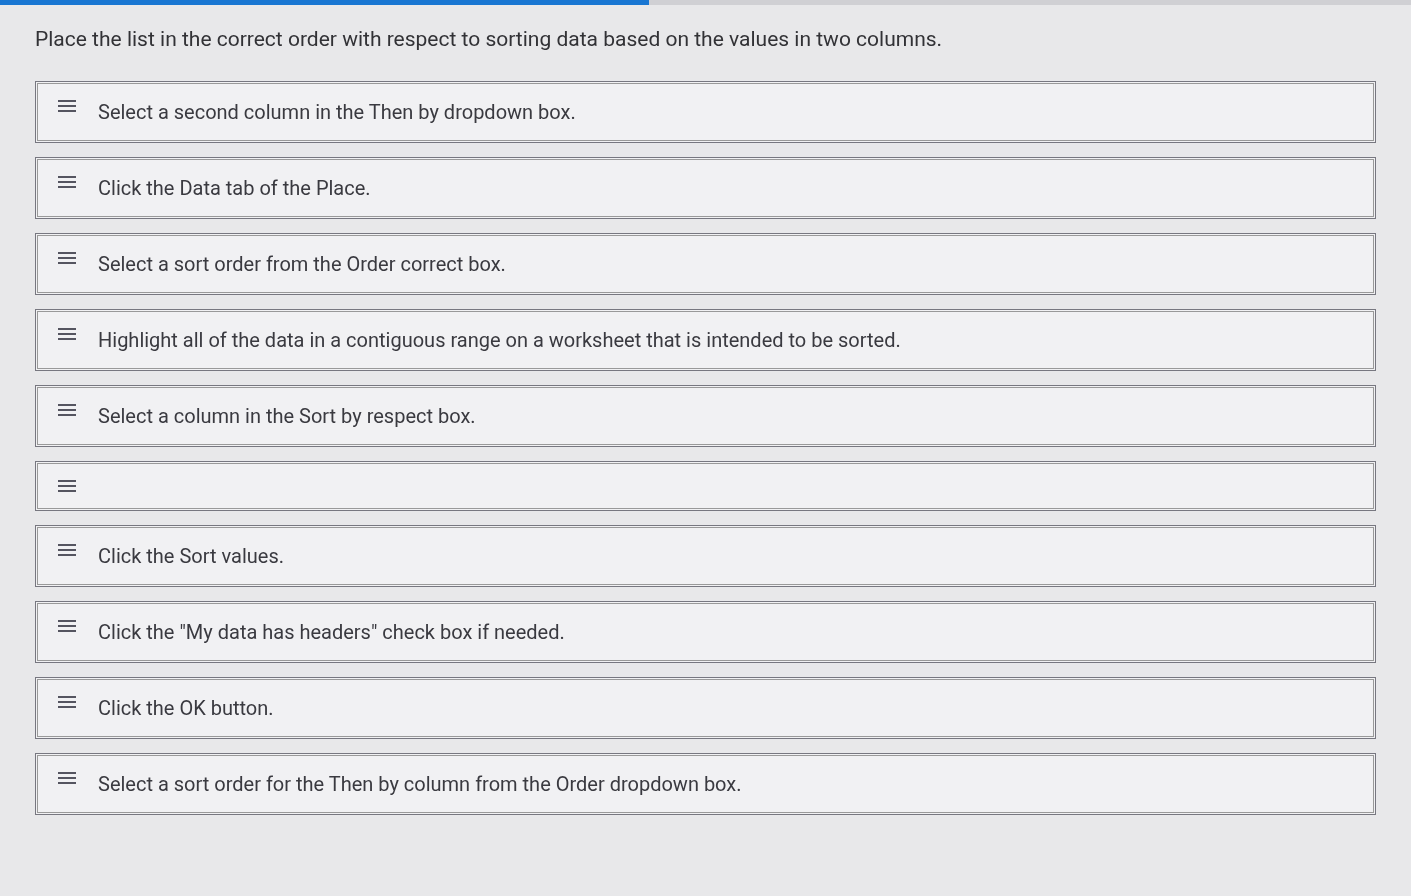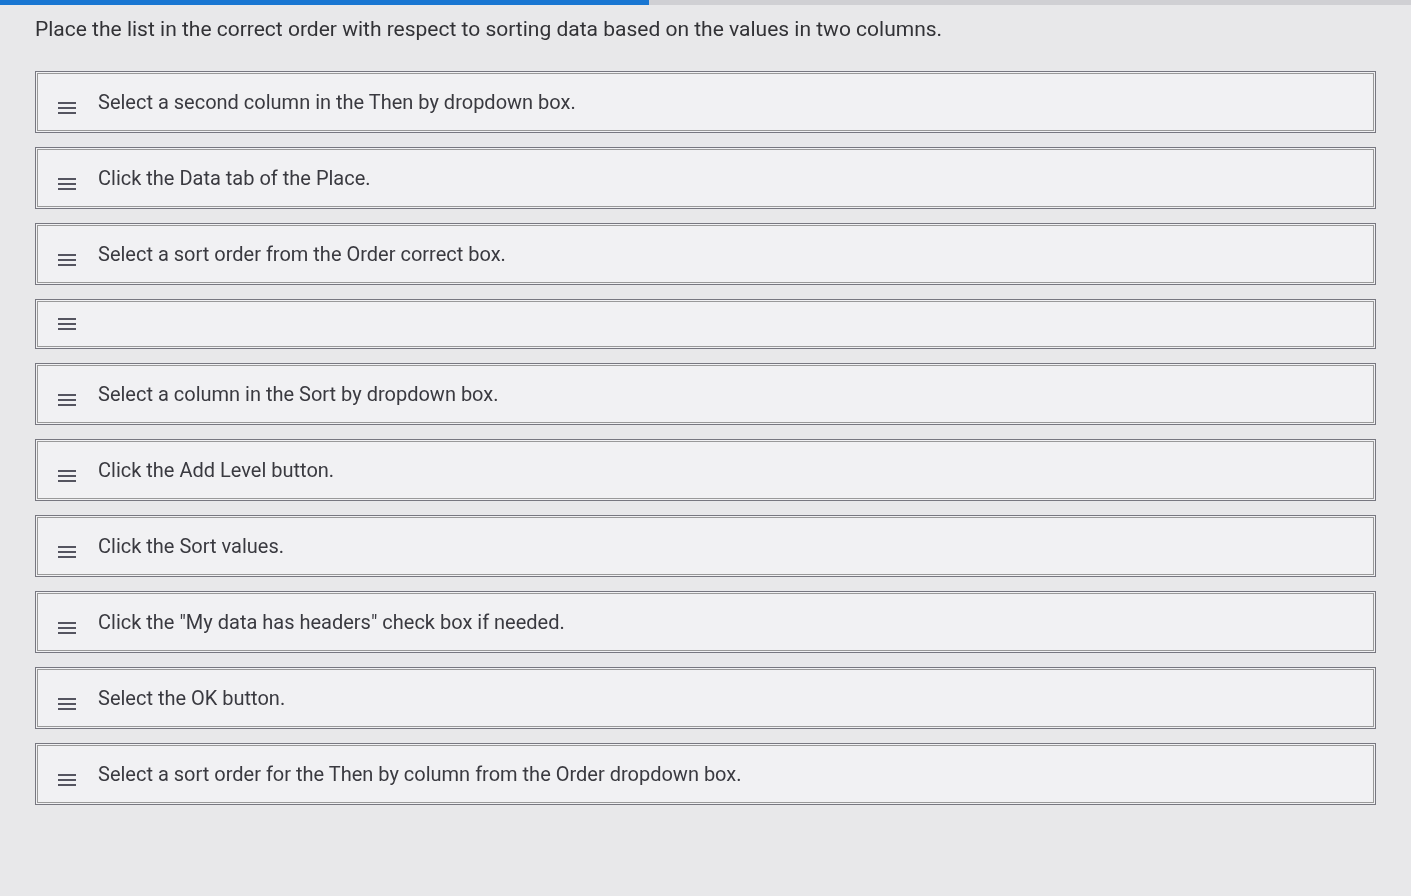--- a/index.html
+++ b/index.html
@@ -18,38 +18,38 @@
       height: 5px;
       background: #d0d0d4;
       position: relative;
     }
     .progress-fill {
       height: 100%;
       width: 46%;
       background: #1976d2;
     }
     .content {
-      padding: 12px 35px 0 35px;
+      padding: 22px 35px 0 35px;
     }
     .question-text {
       font-size: 21px;
       color: #323236;
       margin-bottom: 30px;
       font-weight: 400;
     }
     .sort-list {
       display: flex;
       flex-direction: column;
       gap: 14px;
     }
     .sort-item {
       background: #f1f1f3;
       border: 1px solid #777780;
       display: flex;
-      align-items: flex-end;
+      align-items: flex-start;
       padding: 18px 22px;
       cursor: grab;
       outline: 1px solid #999;
       outline-offset: -3px;
     }
     .drag-handle {
       display: flex;
       flex-direction: column;
       gap: 3px;
       margin-right: 22px;
@@ -104,38 +104,38 @@
       </div>
       <div class="item-text">Select a sort order from the Order correct box.</div>
     </div>
 
     <div class="sort-item">
       <div class="drag-handle">
         <div class="drag-line"></div>
           <div class="drag-line"></div>
           <div class="drag-line"></div>
       </div>
+      <div class="item-text">Highlight all of the data in a contiguous range on a worksheet that is intended to be sorted.</div>
     </div>
 
     <div class="sort-item">
       <div class="drag-handle">
         <div class="drag-line"></div>
           <div class="drag-line"></div>
           <div class="drag-line"></div>
       </div>
-      <div class="item-text">Select a column in the Sort by dropdown box.</div>
+      <div class="item-text">Select a column in the Sort by respect box.</div>
     </div>
 
     <div class="sort-item">
       <div class="drag-handle">
         <div class="drag-line"></div>
           <div class="drag-line"></div>
           <div class="drag-line"></div>
       </div>
-      <div class="item-text">Click the Add Level button.</div>
     </div>
 
     <div class="sort-item">
       <div class="drag-handle">
         <div class="drag-line"></div>
           <div class="drag-line"></div>
           <div class="drag-line"></div>
       </div>
       <div class="item-text">Click the Sort values.</div>
     </div>
@@ -148,21 +148,21 @@
       </div>
       <div class="item-text">Click the "My data has headers" check box if needed.</div>
     </div>
 
     <div class="sort-item">
       <div class="drag-handle">
         <div class="drag-line"></div>
           <div class="drag-line"></div>
           <div class="drag-line"></div>
       </div>
-      <div class="item-text">Select the OK button.</div>
+      <div class="item-text">Click the OK button.</div>
     </div>
 
     <div class="sort-item">
       <div class="drag-handle">
         <div class="drag-line"></div>
           <div class="drag-line"></div>
           <div class="drag-line"></div>
       </div>
       <div class="item-text">Select a sort order for the Then by column from the Order dropdown box.</div>
     </div>

